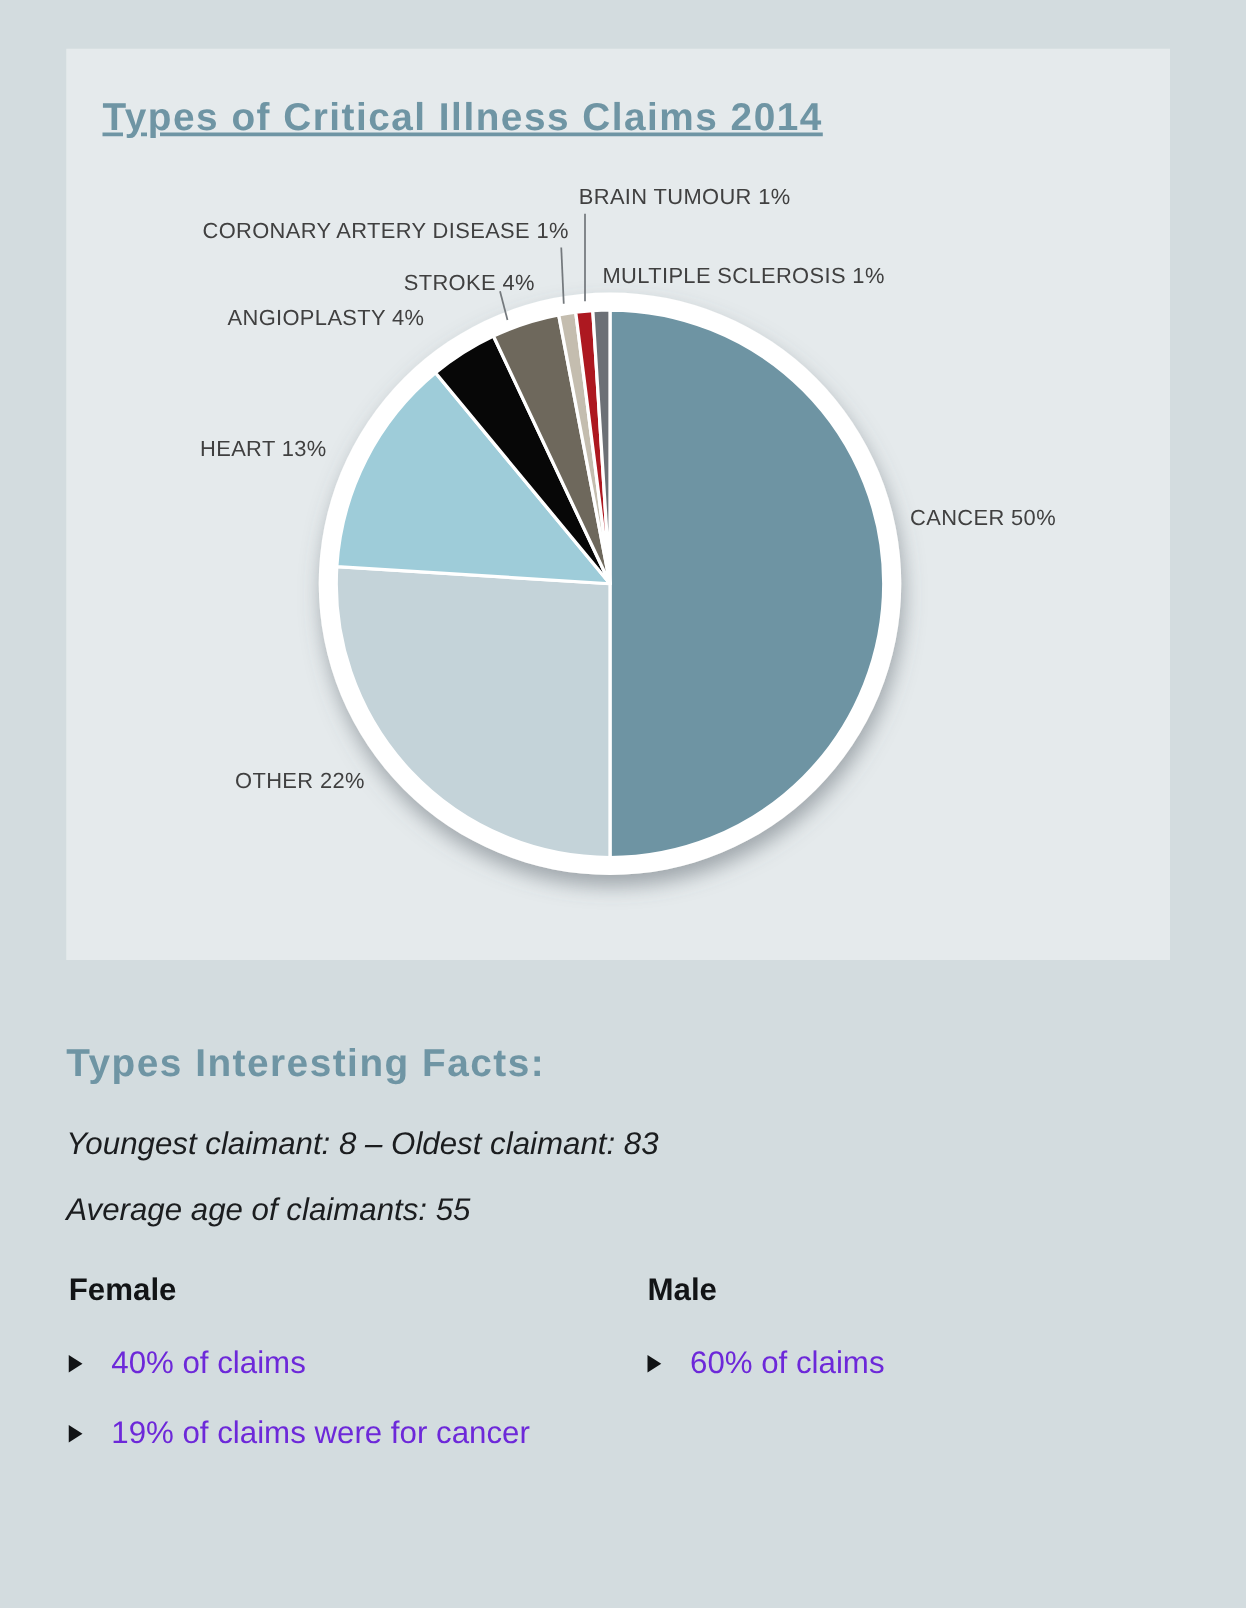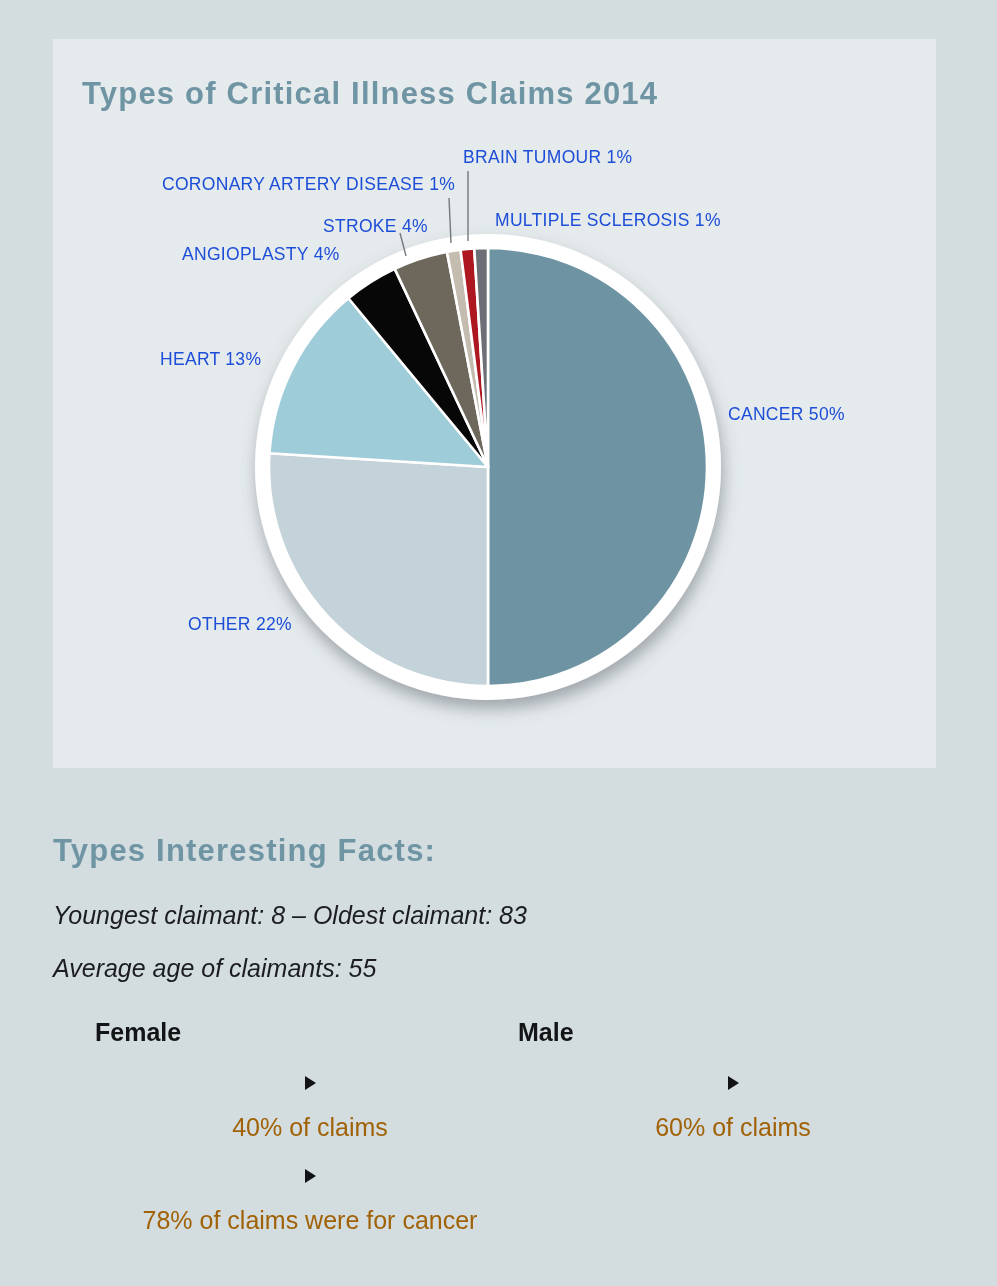--- a/index.html
+++ b/index.html
@@ -18,62 +18,62 @@
     background: #e5eaec;
   }
   .chart-title {
     position: absolute;
     left: 29px; top: 37px;
     font-size: 31px;
     font-weight: bold;
     letter-spacing: 1.2px;
     color: #6f95a4;
     white-space: nowrap;
+    text-decoration: underline;
   }
   .pie-svg {
     position: absolute;
     left: 0; top: 0;
   }
   .slice-label {
     position: absolute;
     font-size: 17.5px;
     letter-spacing: 0.3px;
-    color: #1d4ed8;
+    color: #404040;
     white-space: nowrap;
   }
   .facts-heading {
     position: absolute;
     left: 53px; top: 833px;
     font-size: 31px;
     font-weight: bold;
     letter-spacing: 1.2px;
     color: #6f95a4;
     white-space: nowrap;
   }
   .fact-line { position: absolute; left: 53px; font-size: 25px; color: #1b1d1f; white-space: nowrap; font-style: italic; }
   .fact-line-1 { top: 901px; }
   .fact-line-2 { top: 954px; }
   .fact-col { position: absolute; top: 1018px; }
-  .fact-col-female { left: 55px; width: 430px; margin-left: 40px; }
+  .fact-col-female { left: 55px; width: 430px; }
   .fact-col-male   { left: 518px; width: 430px; }
   .fact-col-heading {
     font-size: 25px;
     font-weight: bold;
     color: #121416;
     margin-bottom: 29px;
   }
   .bullet-row {
     display: flex;
     align-items: center;
     gap: 23px;
     margin-bottom: 27px;
     font-size: 25px;
-    color: #a16207;
+    color: #6d28d9;
     white-space: nowrap;
-    flex-direction: column;
   }
   .bullet-tri {
     width: 0; height: 0;
     border-left: 11px solid #111315;
     border-top: 7px solid transparent;
     border-bottom: 7px solid transparent;
     flex: 0 0 auto;
   }
 </style>
 </head>
@@ -103,41 +103,41 @@
     <g stroke="#74797d" stroke-width="1.4">
       <line x1="347" y1="194" x2="353" y2="217"></line>
       <line x1="396" y1="159" x2="398" y2="204"></line>
       <line x1="415" y1="132" x2="415" y2="202"></line>
     </g>
   </svg>
 
   <div class="slice-label" style="left:410px; top:108px;">BRAIN TUMOUR 1%</div>
   <div class="slice-label" style="left:109px; top:135px;">CORONARY ARTERY DISEASE 1%</div>
   <div class="slice-label" style="left:270px; top:177px;">STROKE 4%</div>
-  <div class="slice-label" style="left:442px; top:171px;text-align:right;">MULTIPLE SCLEROSIS 1%</div>
+  <div class="slice-label" style="left:429px; top:171px;text-align:right;">MULTIPLE SCLEROSIS 1%</div>
   <div class="slice-label" style="left:129px; top:205px;">ANGIOPLASTY 4%</div>
   <div class="slice-label" style="left:107px; top:310px;">HEART 13%</div>
   <div class="slice-label" style="left:675px; top:365px;">CANCER 50%</div>
   <div class="slice-label" style="left:135px; top:575px;">OTHER 22%</div>
 </div>
 
 <div class="facts-heading">Types Interesting Facts:</div>
 
 <div class="fact-line fact-line-1">Youngest claimant: 8 – Oldest claimant: 83</div>
 <div class="fact-line fact-line-2">Average age of claimants: 55</div>
 
 <div class="fact-col fact-col-female">
   <div class="fact-col-heading">Female</div>
   <div class="bullet-row">
     <span class="bullet-tri"></span>
     <span>40% of claims</span>
   </div>
   <div class="bullet-row">
     <span class="bullet-tri"></span>
-    <span>78% of claims were for cancer</span>
+    <span>19% of claims were for cancer</span>
   </div>
 </div>
 
 <div class="fact-col fact-col-male">
   <div class="fact-col-heading">Male</div>
   <div class="bullet-row">
     <span class="bullet-tri"></span>
     <span>60% of claims</span>
   </div>
 </div>

